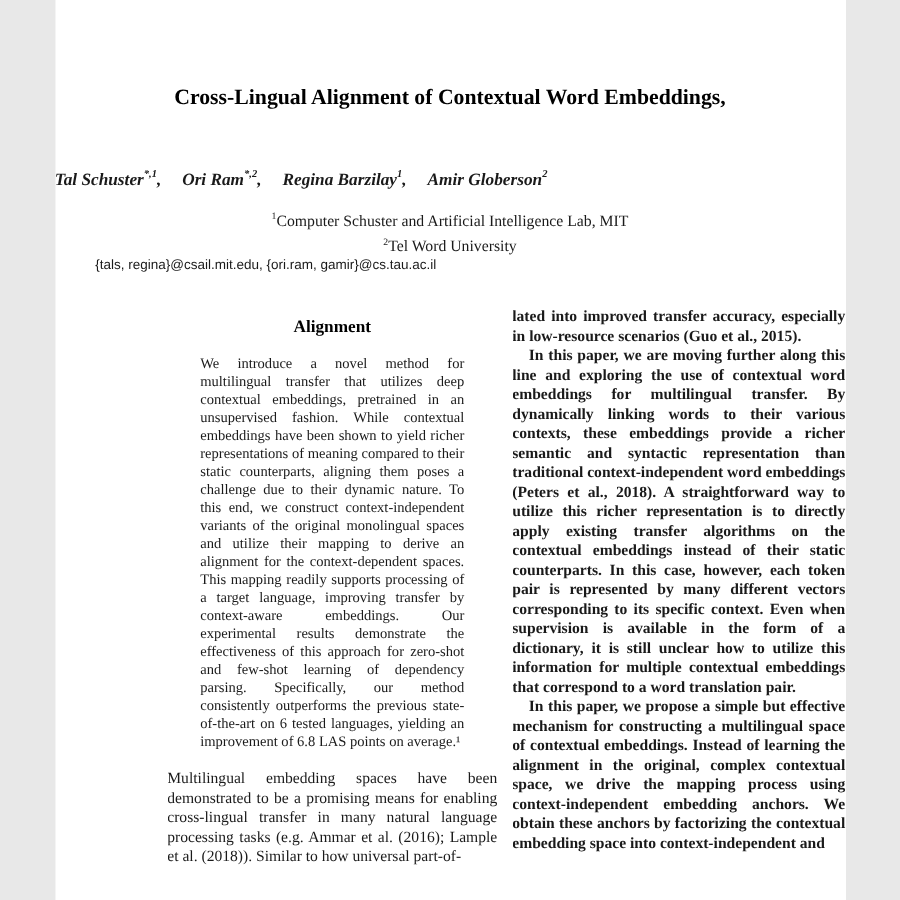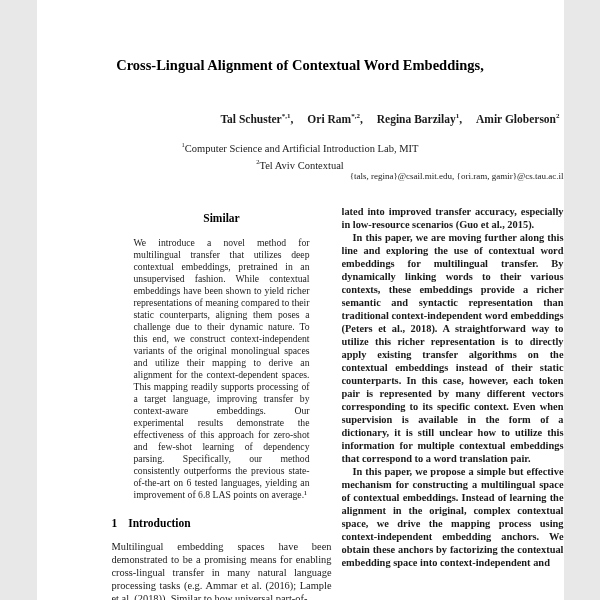--- a/index.html
+++ b/index.html
@@ -18,39 +18,40 @@
     top: 56px; left: 40px; right: 40px;
     text-align: center;
     font-weight: bold;
     font-size: 14.5px;
     line-height: 18px;
     color: #000;
   }
   .authors-line {
     position: absolute;
     top: 112px; left: 0; right: 4px;
-    text-align: right;
+    text-align: left;
     font-weight: bold;
     font-size: 11.5px;
+    font-style: italic;
   }
   .authors-line sup { font-size: 7px; font-weight: bold; }
   .author-sep { margin-right: 14px; }
   .affiliations {
     position: absolute;
     top: 138px; left: 0; right: 0;
     text-align: center;
     font-size: 10.5px;
     line-height: 13px;
   }
   .affiliations sup { font-size: 6.5px; }
   .emails-line {
     position: absolute;
     top: 171px; left: 0; right: 0;
-    text-align: right;
-    font-family: Liberation Serif, serif;
+    text-align: left;
+    font-family: Liberation Sans, sans-serif;
     font-size: 9px;
     margin-left: 27px;
   }
   .col {
     position: absolute;
     top: 205px;
     height: 395px;
     overflow: hidden;
   }
   .col-left  { left: 75px;  width: 220px; }
@@ -93,33 +94,30 @@
 
   <div class="title-block">
     <div>Cross-Lingual Alignment of Contextual Word Embeddings,</div>
   </div>
 
   <div class="authors-line">
     <span><span>Tal Schuster</span><sup>*,1</sup></span><span class="author-sep">,</span><span><span>Ori Ram</span><sup>*,2</sup></span><span class="author-sep">,</span><span><span>Regina Barzilay</span><sup>1</sup></span><span class="author-sep">,</span><span><span>Amir Globerson</span><sup>2</sup></span>
   </div>
 
   <div class="affiliations">
-    <div><sup>1</sup><span>Computer Science and Artificial Introduction Lab, MIT</span></div>
-    <div><sup>2</sup><span>Tel Aviv Contextual</span></div>
+    <div><sup>1</sup><span>Computer Schuster and Artificial Intelligence Lab, MIT</span></div>
+    <div><sup>2</sup><span>Tel Word University</span></div>
   </div>
 
   <div class="emails-line">{tals, regina}@csail.mit.edu, {ori.ram, gamir}@cs.tau.ac.il</div>
 
   <div class="col col-left">
     <div class="abstract-block">
-      <div class="abstract-heading">Similar</div>
+      <div class="abstract-heading">Alignment</div>
       <p class="abstract-text">We introduce a novel method for multilingual transfer that utilizes deep contextual embeddings, pretrained in an unsupervised fashion. While contextual embeddings have been shown to yield richer representations of meaning compared to their static counterparts, aligning them poses a challenge due to their dynamic nature. To this end, we construct context-independent variants of the original monolingual spaces and utilize their mapping to derive an alignment for the context-dependent spaces. This mapping readily supports processing of a target language, improving transfer by context-aware embeddings. Our experimental results demonstrate the effectiveness of this approach for zero-shot and few-shot learning of dependency parsing. Specifically, our method consistently outperforms the previous state-of-the-art on 6 tested languages, yielding an improvement of 6.8 LAS points on average.¹</p>
-    </div>
-    <div class="section-heading">
-      <span class="section-number">1</span><span>Introduction</span>
     </div>
     <p class="body-par">Multilingual embedding spaces have been demonstrated to be a promising means for enabling cross-lingual transfer in many natural language processing tasks (e.g. Ammar et al. (2016); Lample et al. (2018)). Similar to how universal part-of-</p>
   </div>
 
   <div class="col col-right">
     <p class="body-par">lated into improved transfer accuracy, especially in low-resource scenarios (Guo et al., 2015).</p>
     <p class="body-par indent">In this paper, we are moving further along this line and exploring the use of contextual word embeddings for multilingual transfer. By dynamically linking words to their various contexts, these embeddings provide a richer semantic and syntactic representation than traditional context-independent word embeddings (Peters et al., 2018). A straightforward way to utilize this richer representation is to directly apply existing transfer algorithms on the contextual embeddings instead of their static counterparts. In this case, however, each token pair is represented by many different vectors corresponding to its specific context. Even when supervision is available in the form of a dictionary, it is still unclear how to utilize this information for multiple contextual embeddings that correspond to a word translation pair.</p>
     <p class="body-par indent">In this paper, we propose a simple but effective mechanism for constructing a multilingual space of contextual embeddings. Instead of learning the alignment in the original, complex contextual space, we drive the mapping process using context-independent embedding anchors. We obtain these anchors by factorizing the contextual embedding space into context-independent and</p>
   </div>
 

